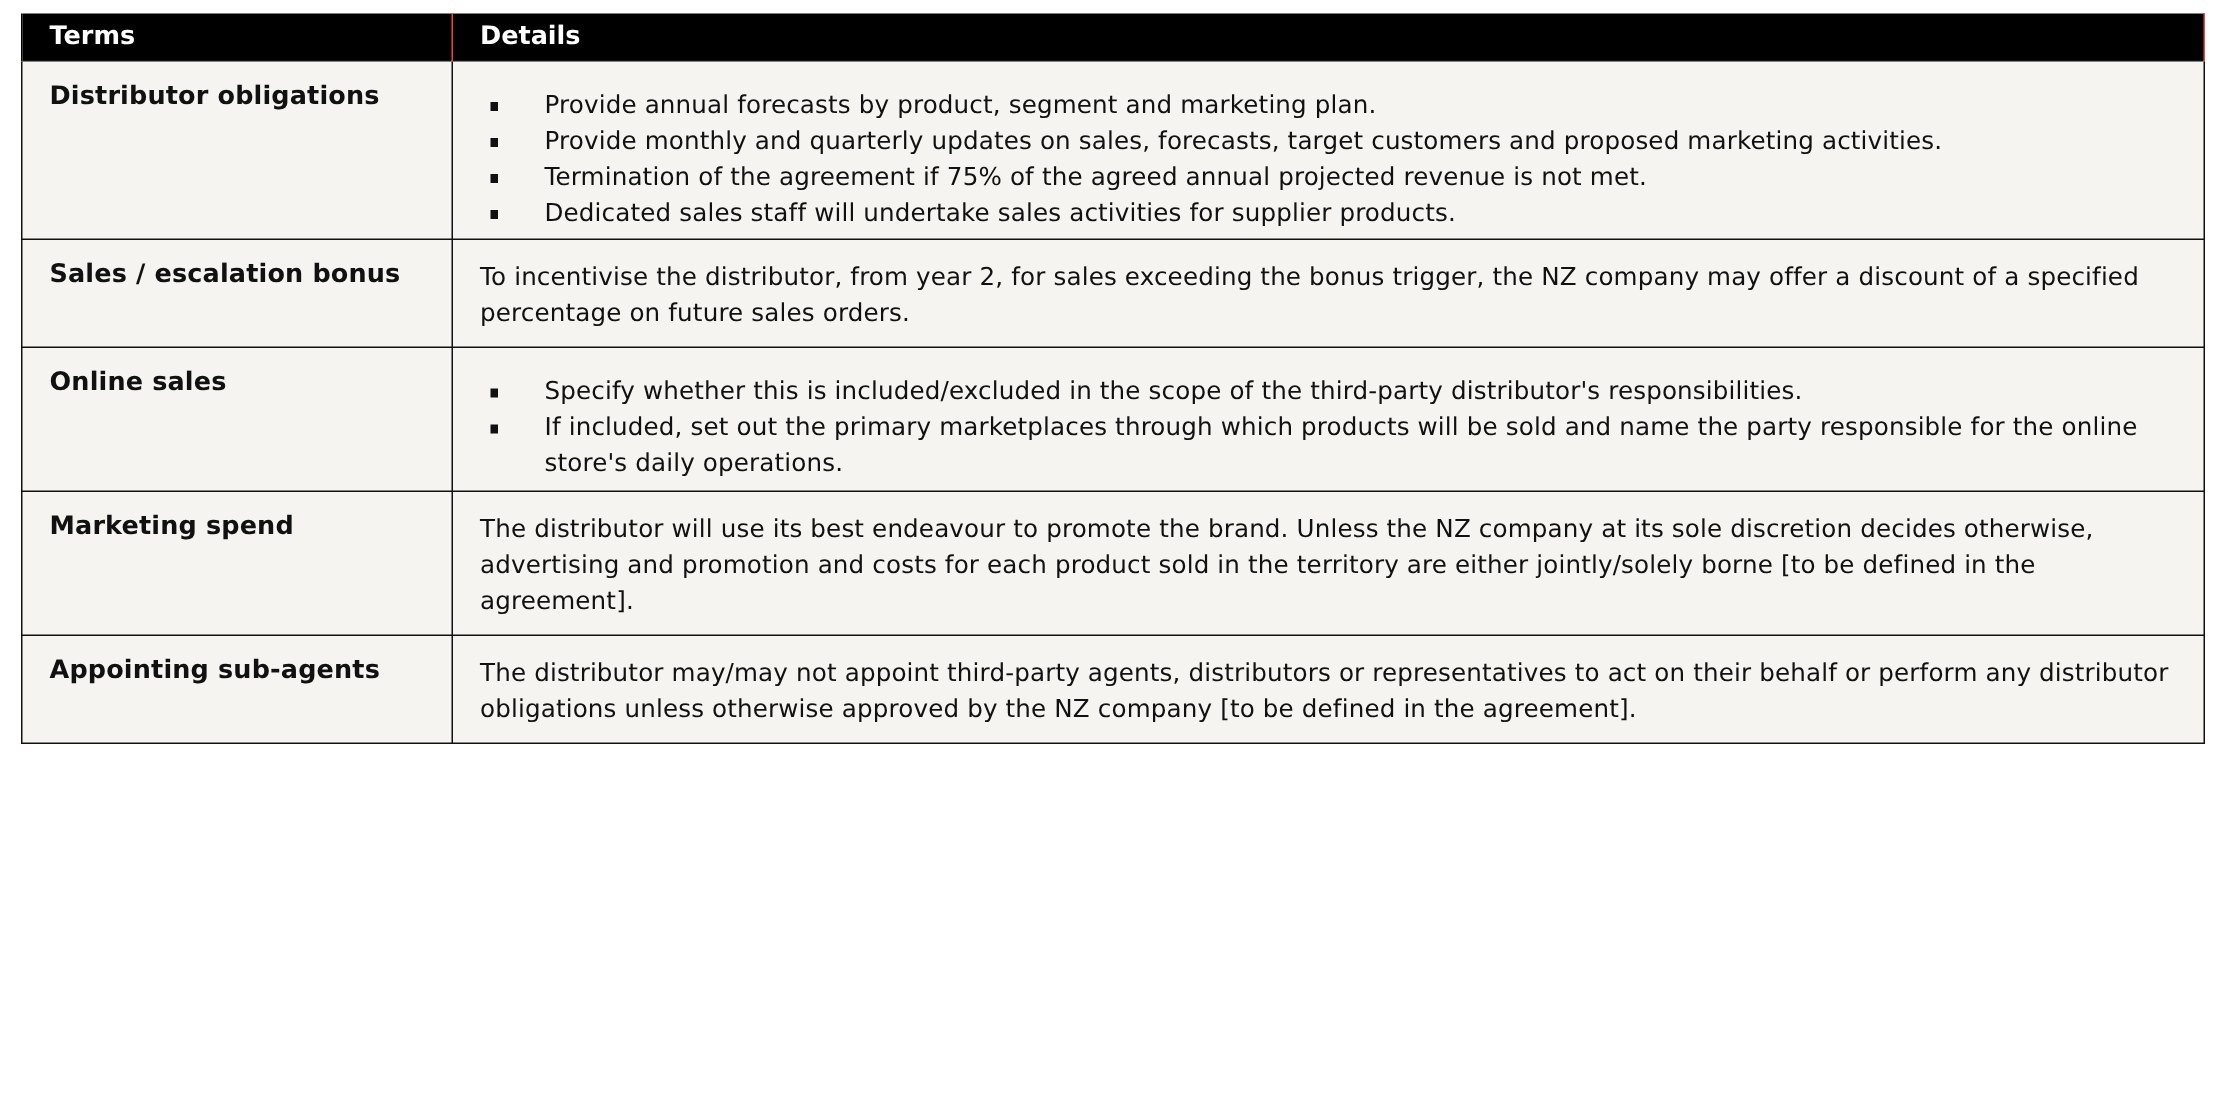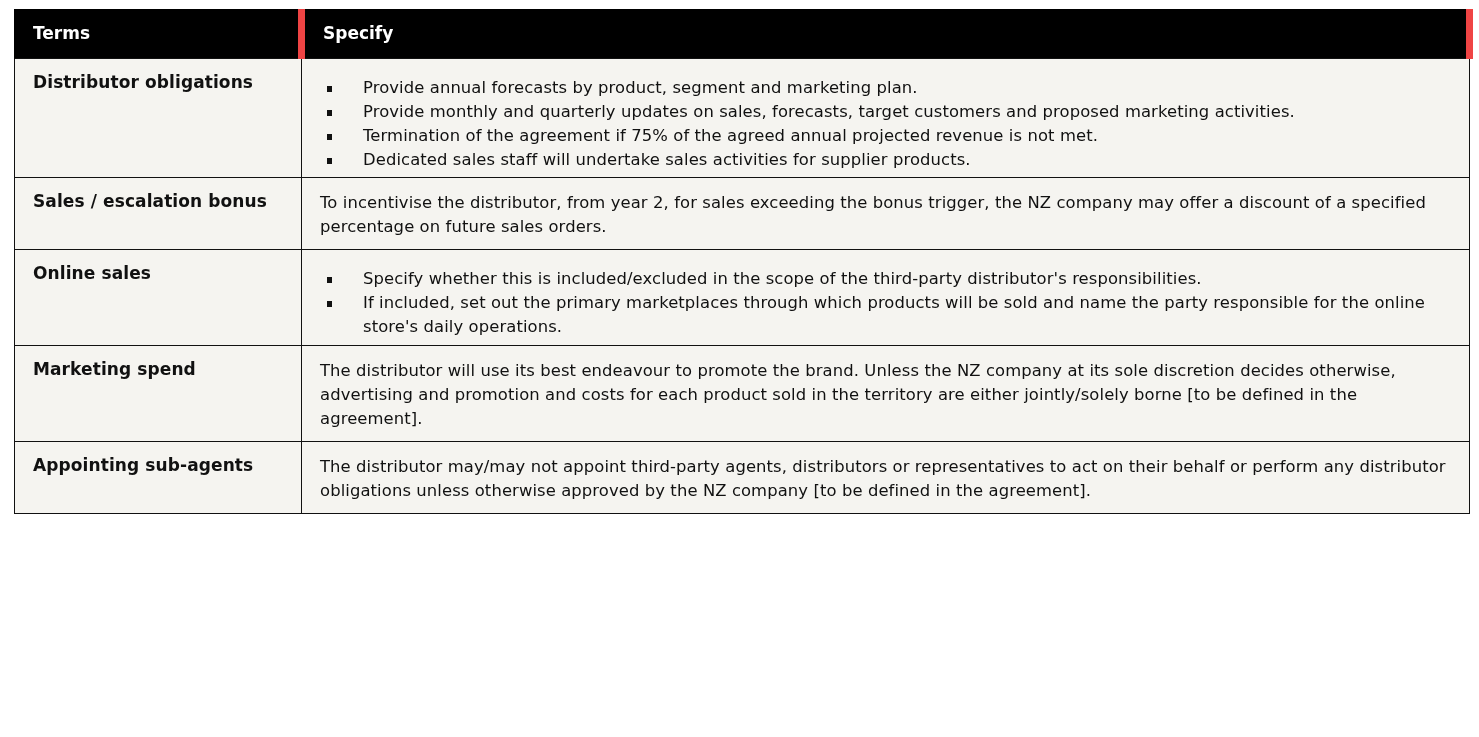--- a/index.html
+++ b/index.html
@@ -6,22 +6,22 @@
   body { width: 1479px; height: 737px; position: relative; overflow: hidden;
          font-family: "DejaVu Sans", sans-serif; color: #111; }
   table.terms {
     position: absolute; left: 14px; top: 9px; width: 1455px;
     border-collapse: collapse; table-layout: fixed;
   }
   table.terms col.c1 { width: 287px; }
   table.terms col.c2 { width: 1168px; }
   thead th {
     background: #000; color: #fff; text-align: left; font-weight: bold;
-    font-size: 17px; height: 49px; padding: 0 0 0 18px; box-sizing: border-box;
-    border-left: 1px solid #000; border-right: 7px solid #ef4444;
+    font-size: 17px; height: 31px; padding: 0 0 0 18px; box-sizing: border-box;
+    border-left: 1px solid #000; border-right: 1px solid #ef4444;
   }
   thead th + th { border-left: 1px solid #fff; }
   tbody td {
     background: #f5f4f0; border: 1px solid #111; vertical-align: top;
     box-sizing: border-box; padding: 13px 18px 0 18px;
     font-size: 16.4px; line-height: 24px; letter-spacing: 0.1px;
   }
   tbody td.term { font-weight: bold; font-size: 17px; padding-top: 11px; }
   td.detail { padding-right: 14px; }
   ul.bullets { margin: 4px; padding: 0; list-style: none; }
@@ -35,21 +35,21 @@
 <body>
 
 <table class="terms">
   <colgroup>
       <col class="c1">
       <col class="c2">
     </colgroup>
   <thead>
     <tr>
       <th>Terms</th>
-      <th>Specify</th>
+      <th>Details</th>
     </tr>
   </thead>
   <tbody>
     <tr style="height:119px">
       <td class="term">Distributor obligations</td>
       <td class="detail">
         <ul class="bullets">
           <li>Provide annual forecasts by product, segment and marketing plan.</li>
           <li>Provide monthly and quarterly updates on sales, forecasts, target customers and proposed marketing activities.</li>
           <li>Termination of the agreement if 75% of the agreed annual projected revenue is not met.</li>

